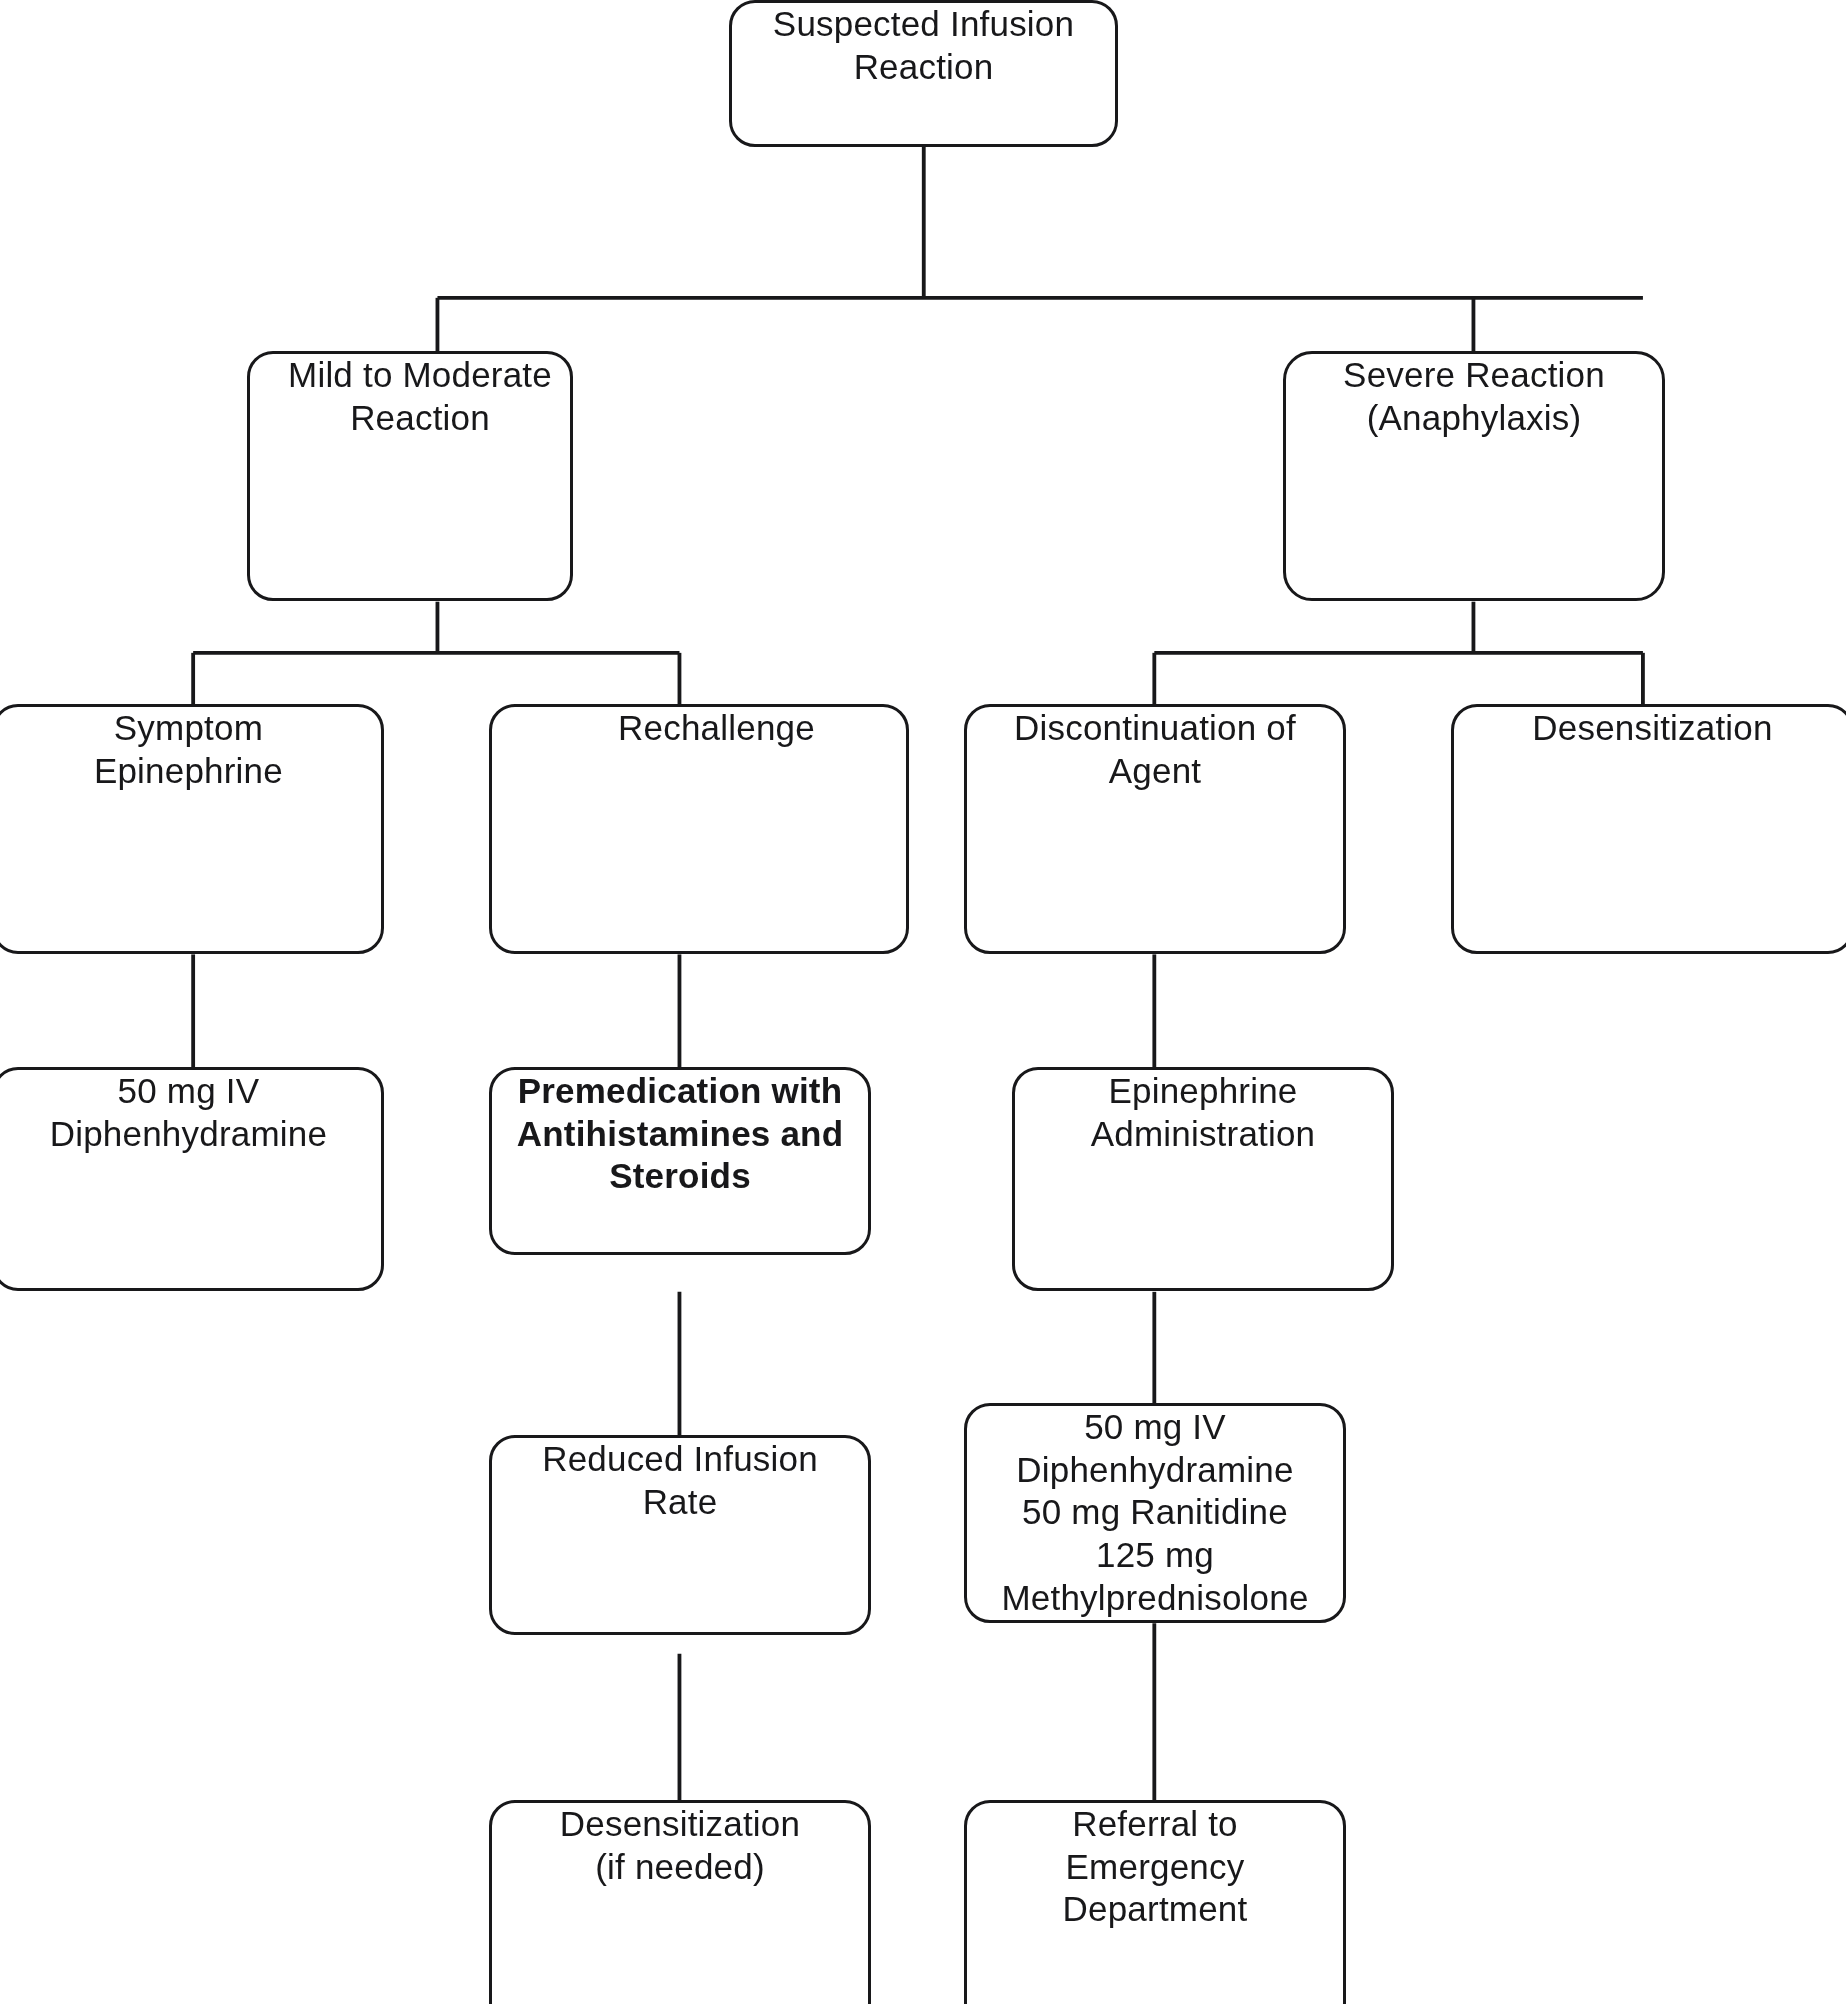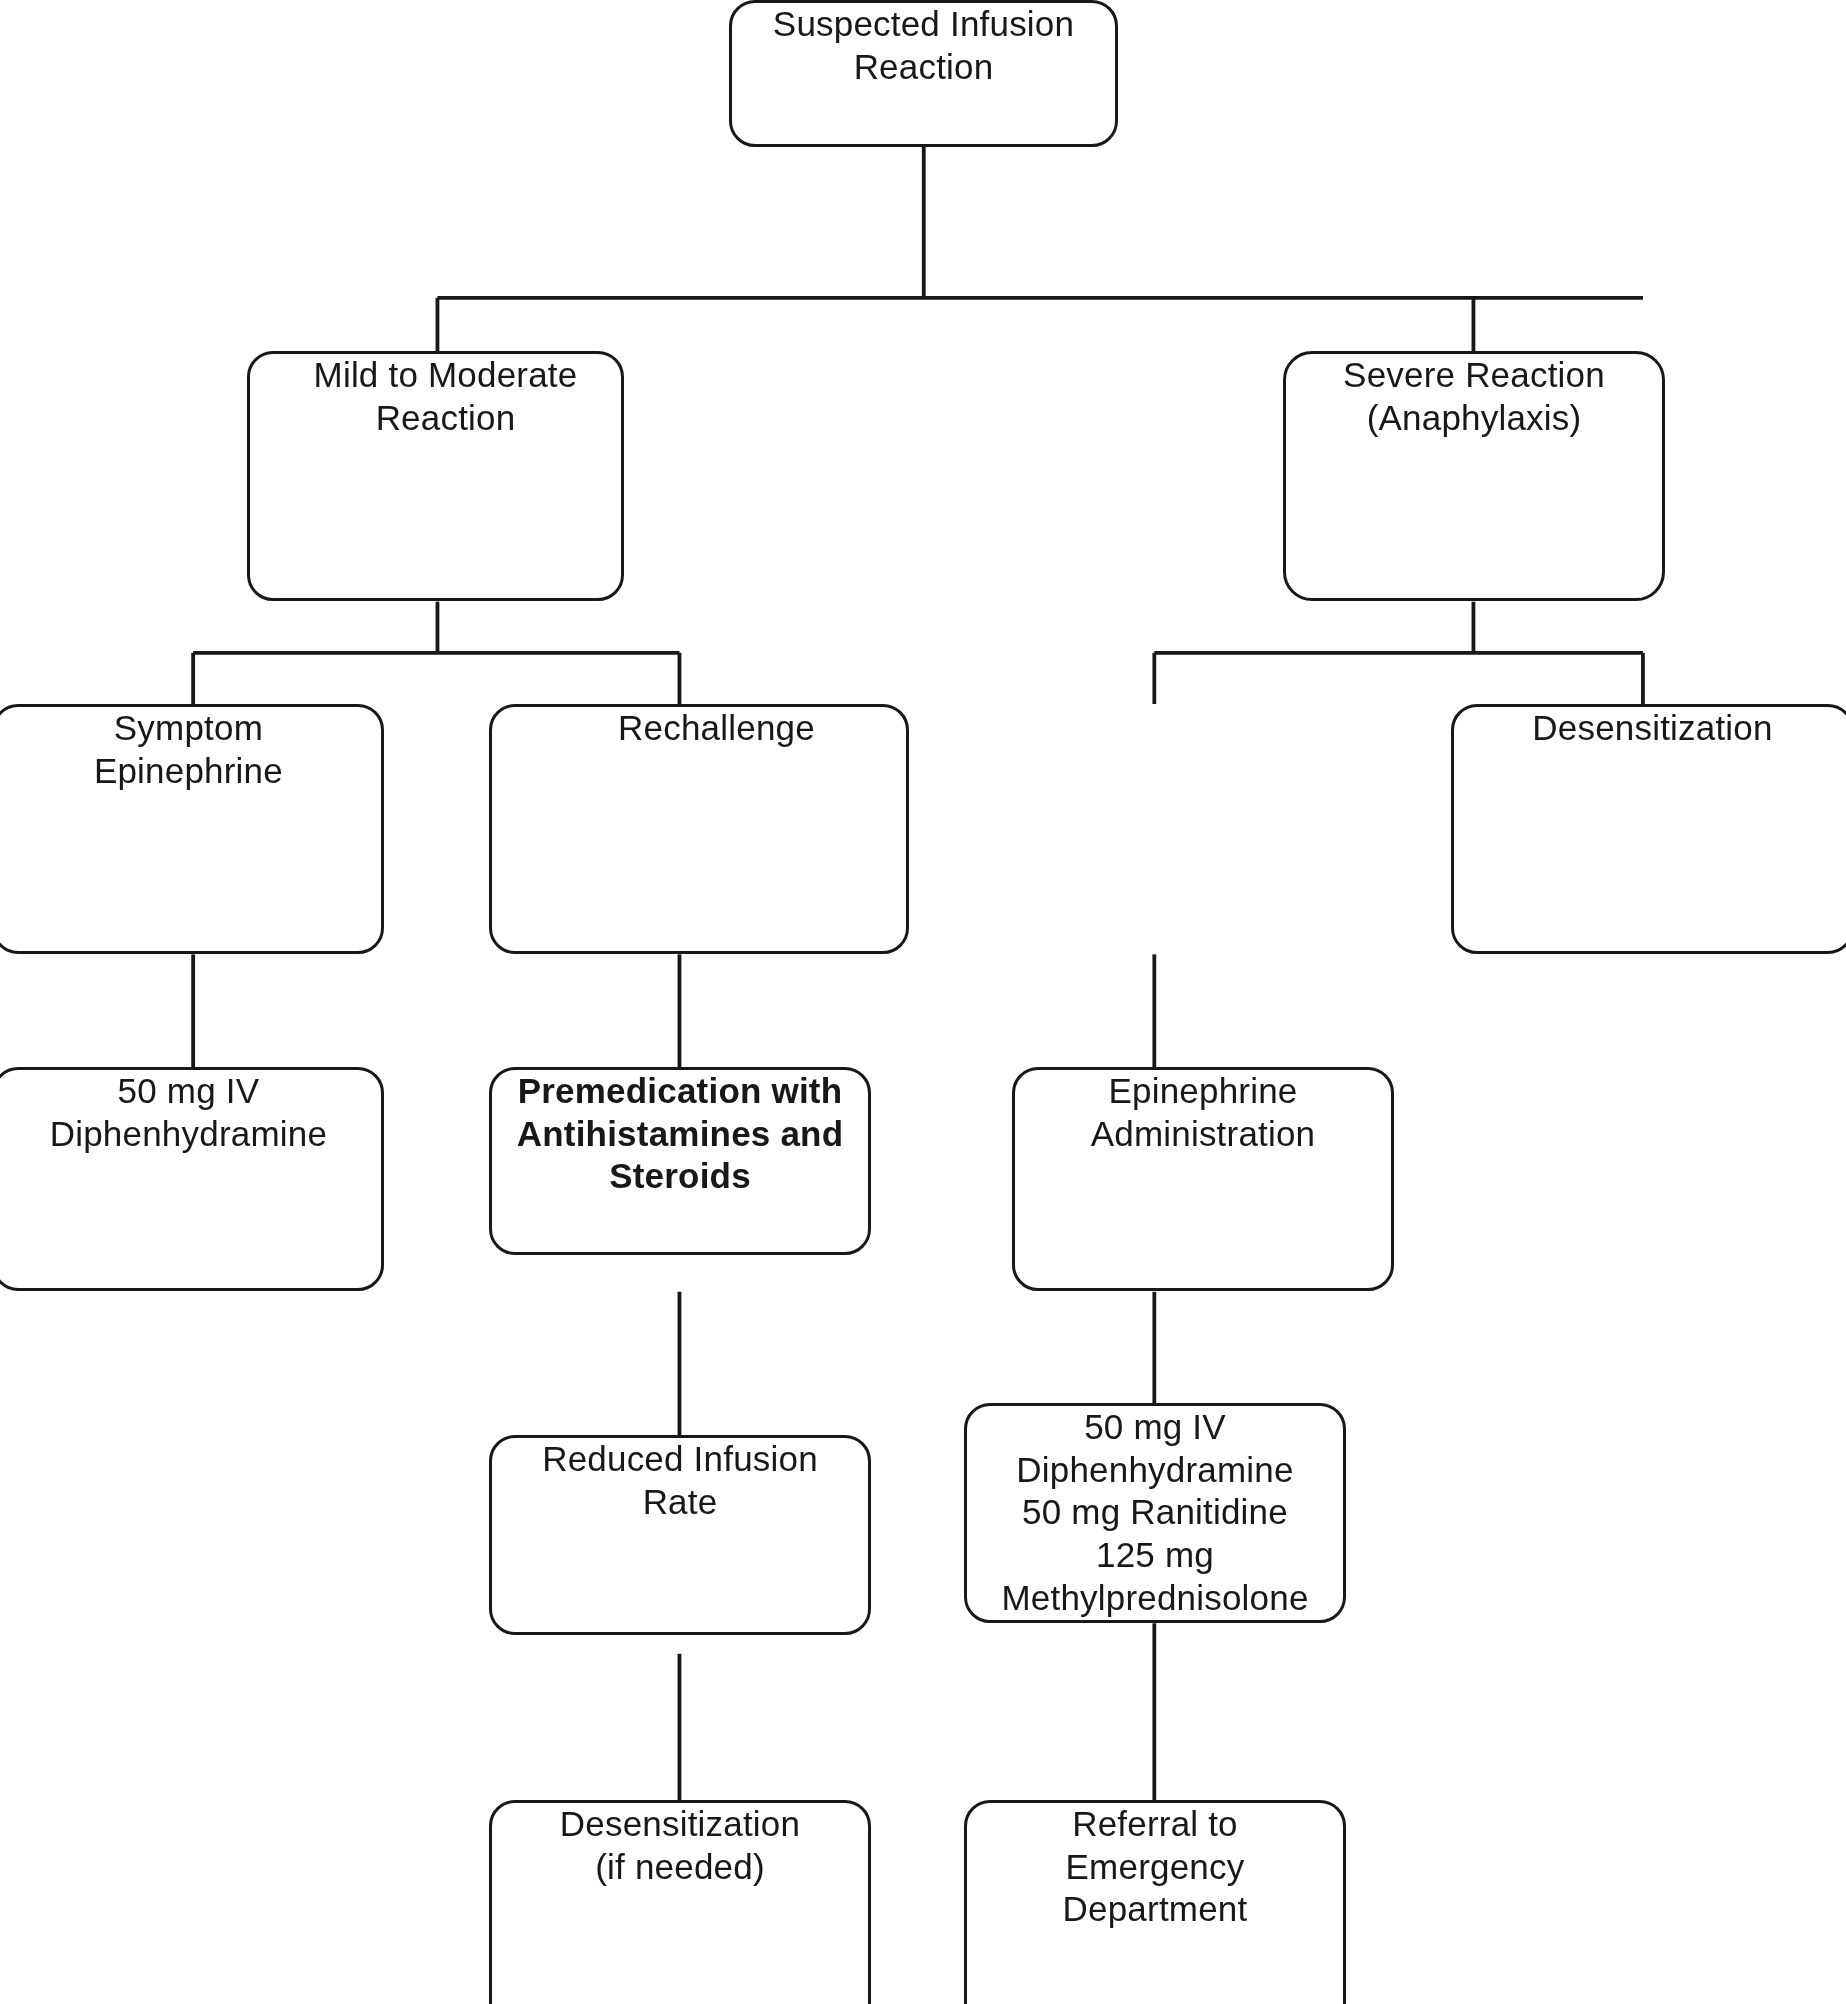--- a/index.html
+++ b/index.html
@@ -57,39 +57,43 @@
       <path d="M890,2166 L890,2358"></path>
       <path d="M1512,2126 L1512,2358"></path>
     </g>
   </svg>
 
   <div class="node" style="left:729px;top:0px;width:389px;height:147px;">
     <span class="txt">Suspected Infusion
 Reaction</span>
   </div>
 
-  <div class="node" style="left:247px;top:351px;width:377px;height:250px;padding-left:20px;">
+  <div class="node" style="left:247px;top:351px;width:326px;height:250px;padding-left:20px;">
     <span class="txt">Mild to Moderate
 Reaction</span>
   </div>
 
   <div class="node" style="left:1283px;top:351px;width:382px;height:250px;border-radius:29px;">
     <span class="txt">Severe Reaction
 (Anaphylaxis)</span>
   </div>
 
   <div class="node" style="left:-7.6px;top:704px;width:392px;height:250px;">
     <span class="txt">Symptom
 Epinephrine</span>
   </div>
 
   <div class="node" style="left:489px;top:704px;width:420px;height:250px;padding-left:35px;">
     <span class="txt">Rechallenge</span>
   </div>
 
+  <div class="node" style="left:964px;top:704px;width:382px;height:250px;">
+    <span class="txt">Discontinuation of
+Agent</span>
+  </div>
 
   <div class="node" style="left:1451px;top:704px;width:403px;height:250px;">
     <span class="txt">Desensitization</span>
   </div>
 
   <div class="node" style="left:-7.6px;top:1067px;width:392px;height:224px;">
     <span class="txt">50 mg IV
 Diphenhydramine</span>
   </div>
 

